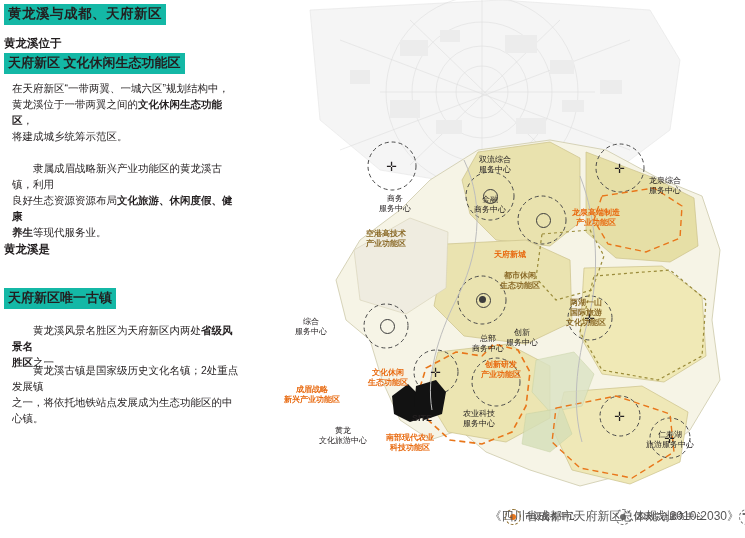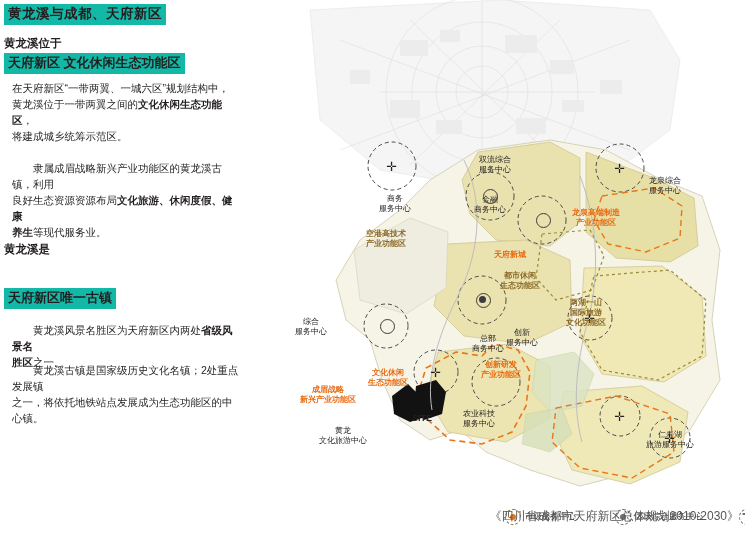--- a/index.html
+++ b/index.html
@@ -211,26 +211,28 @@
 国际旅游
 文化功能区</div>
     <div class="mlab" style="left:36px;top:317px;width:50px;white-space:pre;">综合
 服务中心</div>
     <div class="mlab" style="left:213px;top:295px;width:50px;white-space:pre;margin-top:39px;">总部
 商务中心</div>
     <div class="mlab" style="left:246px;top:328px;width:52px;white-space:pre;">创新
 服务中心</div>
     <div class="mlab orange" style="left:217px;top:360px;width:68px;white-space:pre;">创新研发
 产业功能区</div>
-    <div class="mlab orange" style="left:36px;top:385px;width:84px;white-space:pre;">成眉战略
+    <div class="mlab orange" style="left:20px;top:385px;width:84px;white-space:pre;">成眉战略
 新兴产业功能区</div>
     <div class="mlab orange" style="left:107px;top:368px;width:62px;white-space:pre;">文化休闲
 生态功能区</div>
     <div class="mlab" style="left:203px;top:409px;width:52px;white-space:pre;">农业科技
 服务中心</div>
+    <div class="mlab orange" style="left:112px;top:433px;width:96px;white-space:pre;">南部现代农业
+科技功能区</div>
     <div class="mlab" style="left:388px;top:430px;width:64px;white-space:pre;">仁寿湖
 旅游服务中心</div>
     <div class="mlab" style="left:58px;top:426px;width:70px;white-space:pre;font-weight:normal;">黄龙
 文化旅游中心</div>
     <div class="mlab" style="left:154px;top:413px;width:36px;font-size:9px;font-weight:bold;">SITE</div>
 
     <div class="legend">
       <div class="leg-item" style="left:0px;top:4px;">
         <span class="dcircle" style="position:relative;display:inline-block;width:14px;height:14px;border-color:#8a6a28;">
           <span class="dot" style="left:4px;top:4px;width:6px;height:6px;background:#e8761a;"></span>

